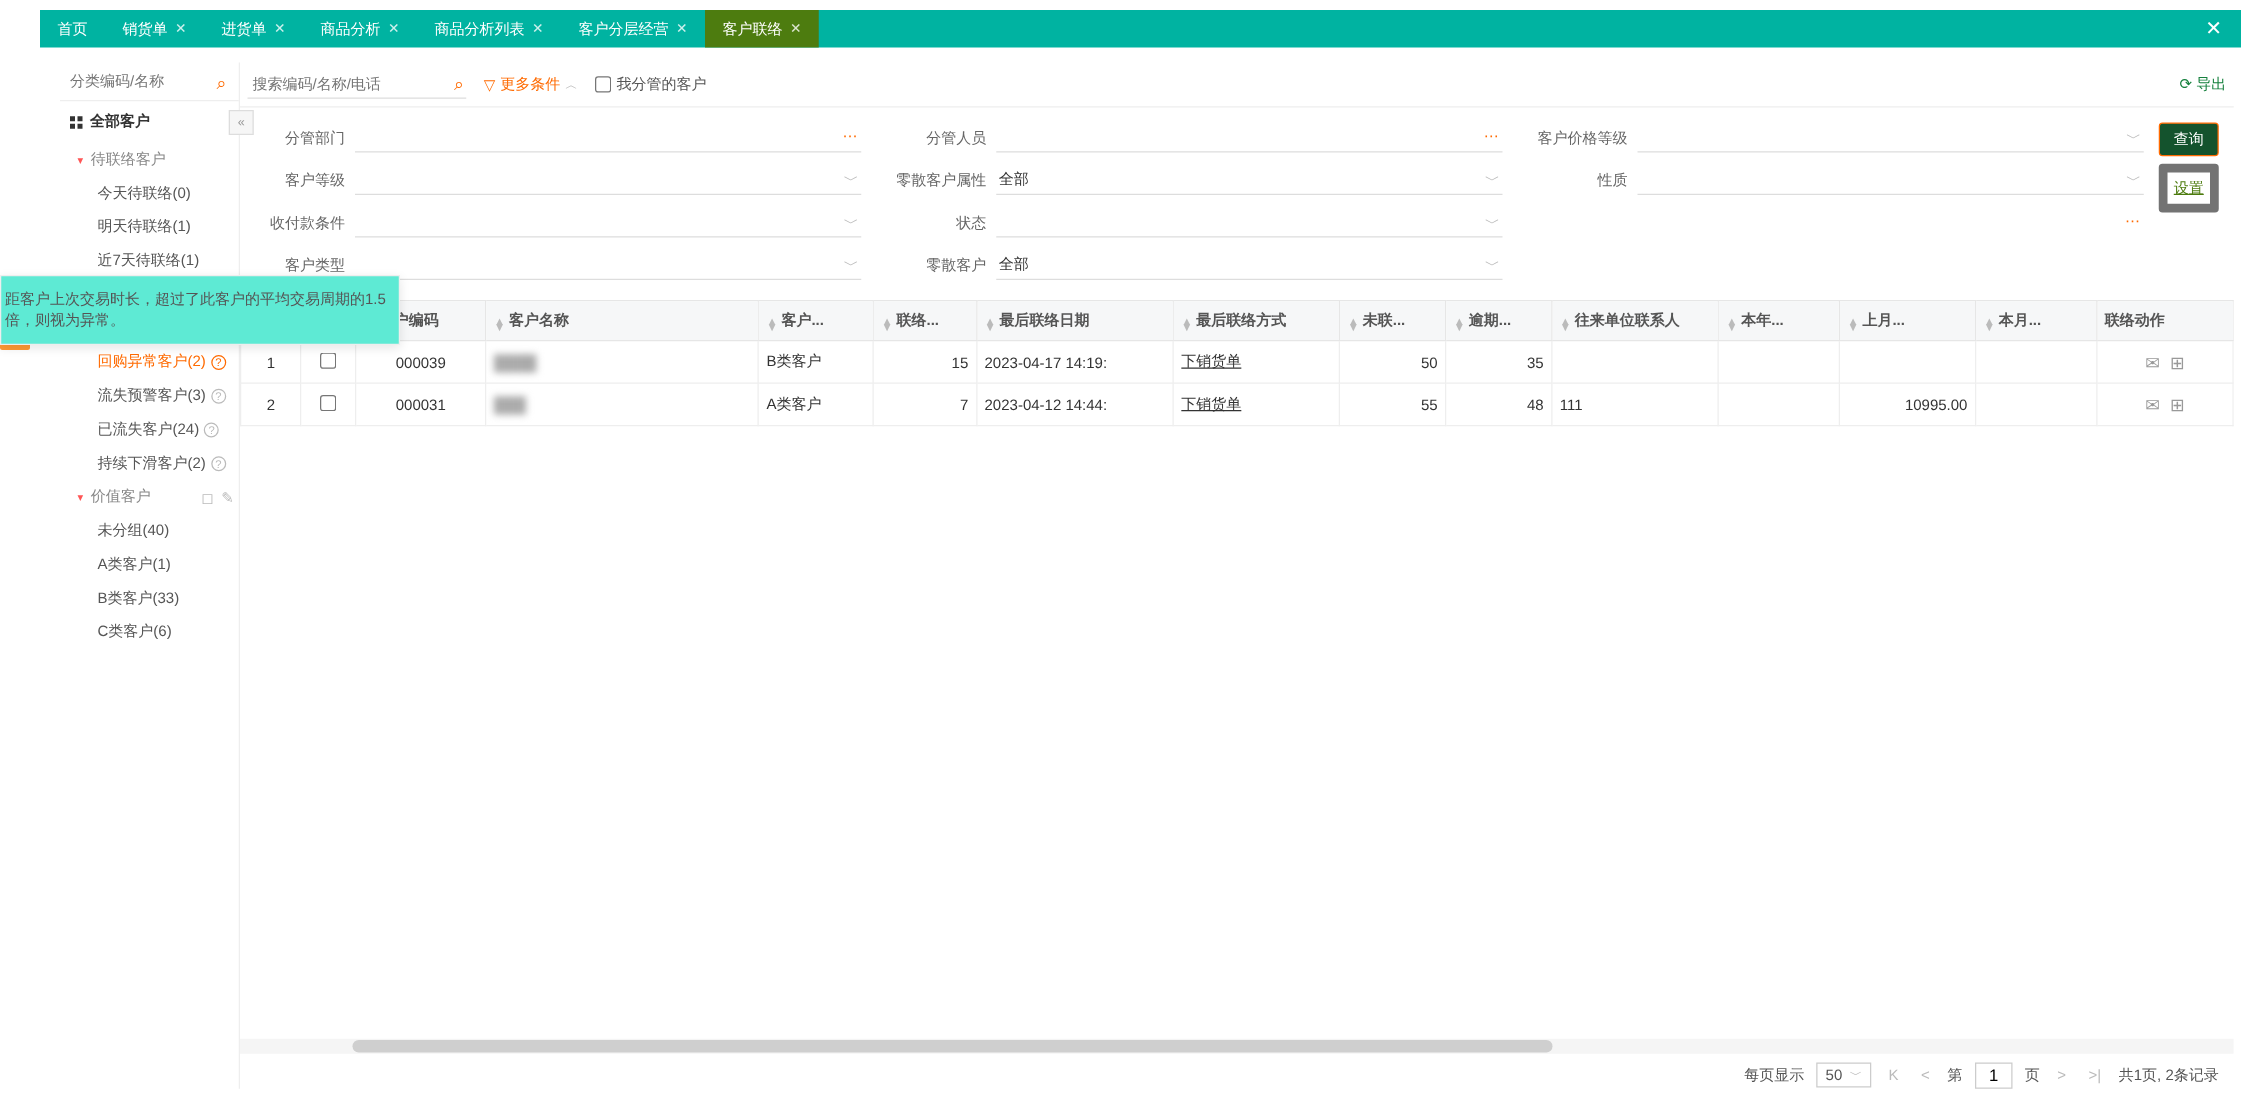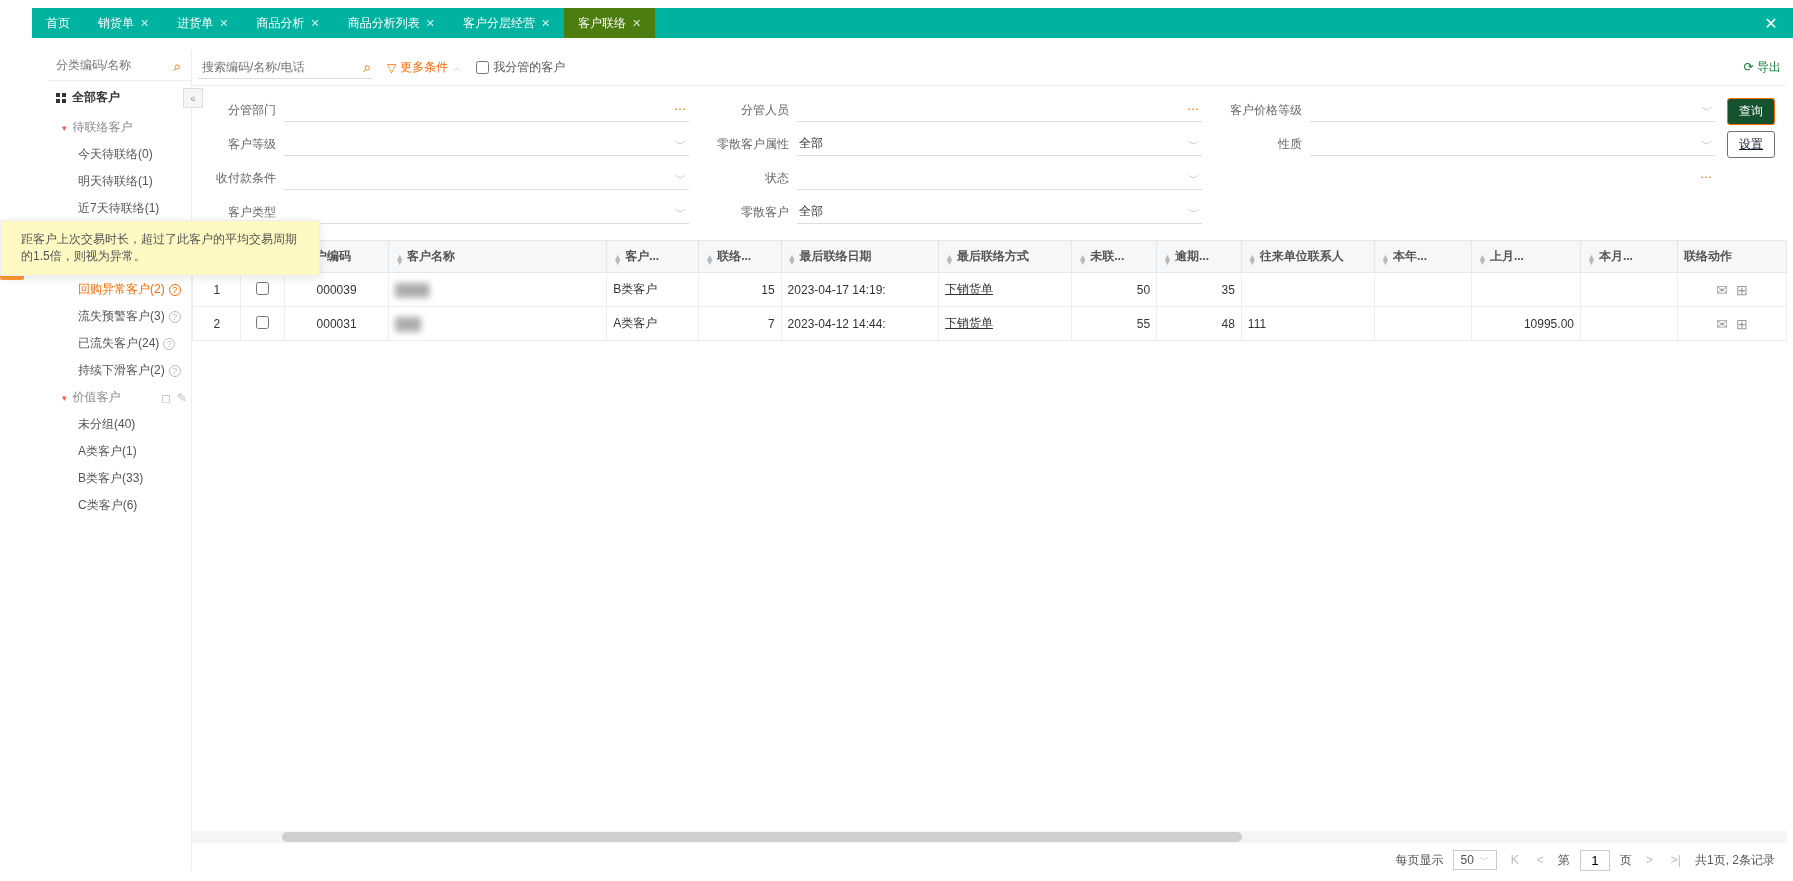--- a/index.html
+++ b/index.html
@@ -31,21 +31,21 @@
   linear-gradient(#333,#333) right bottom/4px 4px no-repeat; }
 .sb-group { padding: 5px 4px 5px 14px; color: #888; display: flex; align-items: center; gap: 6px; cursor: pointer; }
 .sb-group .tri { color: #f55; font-size: 9px; }
 .sb-group .group-icons { margin-left: auto; display: flex; gap: 6px; color: #bbb; }
 .sb-item { padding: 5px 4px 5px 30px; color: #555; cursor: pointer; display: flex; align-items: center; gap: 4px; }
 .sb-item.active { color: #ff6a00; }
 .sb-item .q-ico { color: #bbb; border: 1px solid #bbb; width: 12px; height: 12px; border-radius: 50%; font-size: 9px; display: inline-flex; align-items: center; justify-content: center; }
 .sb-item.active .q-ico { color: #ff6a00; border-color: #ff6a00; }
 
 
-.tooltip { position: absolute; left: 0; top: 220px; width: 320px; background: #fef9c3; border: 1px solid #eee; box-shadow: 0 2px 8px rgba(0,0,0,0.1); padding: 10px 20px; font-size: 12px; color: #555; z-index: 10; }
+.tooltip { position: absolute; left: 0; top: 220px; width: 320px; background: #5eead4; border: 1px solid #eee; box-shadow: 0 2px 8px rgba(0,0,0,0.1); padding: 10px 3px; font-size: 12px; color: #555; z-index: 10; }
 
 
 .main { position: absolute; left: 192px; top: 50px; right: 6px; bottom: 6px; display: flex; flex-direction: column; }
 .main-toolbar { height: 36px; display: flex; align-items: center; gap: 14px; padding: 0 6px; border-bottom: 1px solid #eee; }
 .main-toolbar .search-box { position: relative; width: 175px; }
 .main-toolbar .search-box input { width: 100%; border: none; border-bottom: 1px solid #ddd; outline: none; font-size: 12px; padding: 4px 22px 4px 4px; color: #999; }
 .main-toolbar .search-box .search-ico { position: absolute; right: 2px; top: 3px; color: #ff6a00; font-size: 14px; }
 .main-toolbar .more-cond { color: #ff6a00; display: flex; align-items: center; gap: 4px; cursor: pointer; }
 .main-toolbar .chk-wrap { display: flex; align-items: center; gap: 4px; color: #555; }
 .main-toolbar .chk-wrap input { margin: 0; }
@@ -56,21 +56,21 @@
 .filter-grid { flex: 1; display: grid; grid-template-columns: repeat(3, 1fr); gap: 10px 24px; }
 .filter-field { display: flex; align-items: center; }
 .filter-field label { width: 84px; text-align: right; color: #666; padding-right: 8px; }
 .filter-field .input-wrap { flex: 1; position: relative; border-bottom: 1px solid #ddd; height: 24px; display: flex; align-items: center; }
 .filter-field .input-wrap .end-ico { position: absolute; right: 2px; top: 4px; color: #bbb; font-size: 12px; }
 .filter-field .input-wrap .end-ico.dots { color: #ff6a00; letter-spacing: 1px; }
 .filter-field .value { color: #333; padding-left: 2px; }
 .filter-actions { width: 64px; display: flex; flex-direction: column; gap: 6px; padding-left: 12px; }
 .btn { display: inline-block; text-align: center; padding: 4px 0; border-radius: 3px; cursor: pointer; font-size: 12px; width: 48px; }
 .btn-primary { background: #14532d; color: #fff; border: 1px solid #ff6a00; }
-.btn-secondary { background: #fff; color: #0f172a; border: 1px solid #737373; text-decoration: underline; }
+.btn-secondary { background: #fff; color: #4d7c0f; border: 7px solid #737373; text-decoration: underline; }
 
 
 .table-wrap { flex: 1; margin-top: 8px; display: flex; flex-direction: column; overflow: hidden; }
 .tbl { width: 100%; border-collapse: collapse; table-layout: fixed; }
 .tbl thead th { background: #f6f7f8; border: 1px solid #e6e6e6; height: 32px; font-weight: 600; color: #555; font-size: 12px; position: relative; padding: 0 6px; text-align: left; white-space: nowrap; overflow: hidden; }
 .tbl thead th .sort-ico { color: #bbb; font-size: 9px; margin-right: 3px; display: inline-flex; flex-direction: column; line-height: 5px; }
 .tbl tbody td { border: 1px solid #eee; height: 34px; padding: 0 6px; font-size: 12px; color: #333; white-space: nowrap; overflow: hidden; }
 .tbl tbody td.num { text-align: right; }
 .tbl tbody td.center { text-align: center; }
 .tbl tbody td a { color: #333; text-decoration: underline; }

